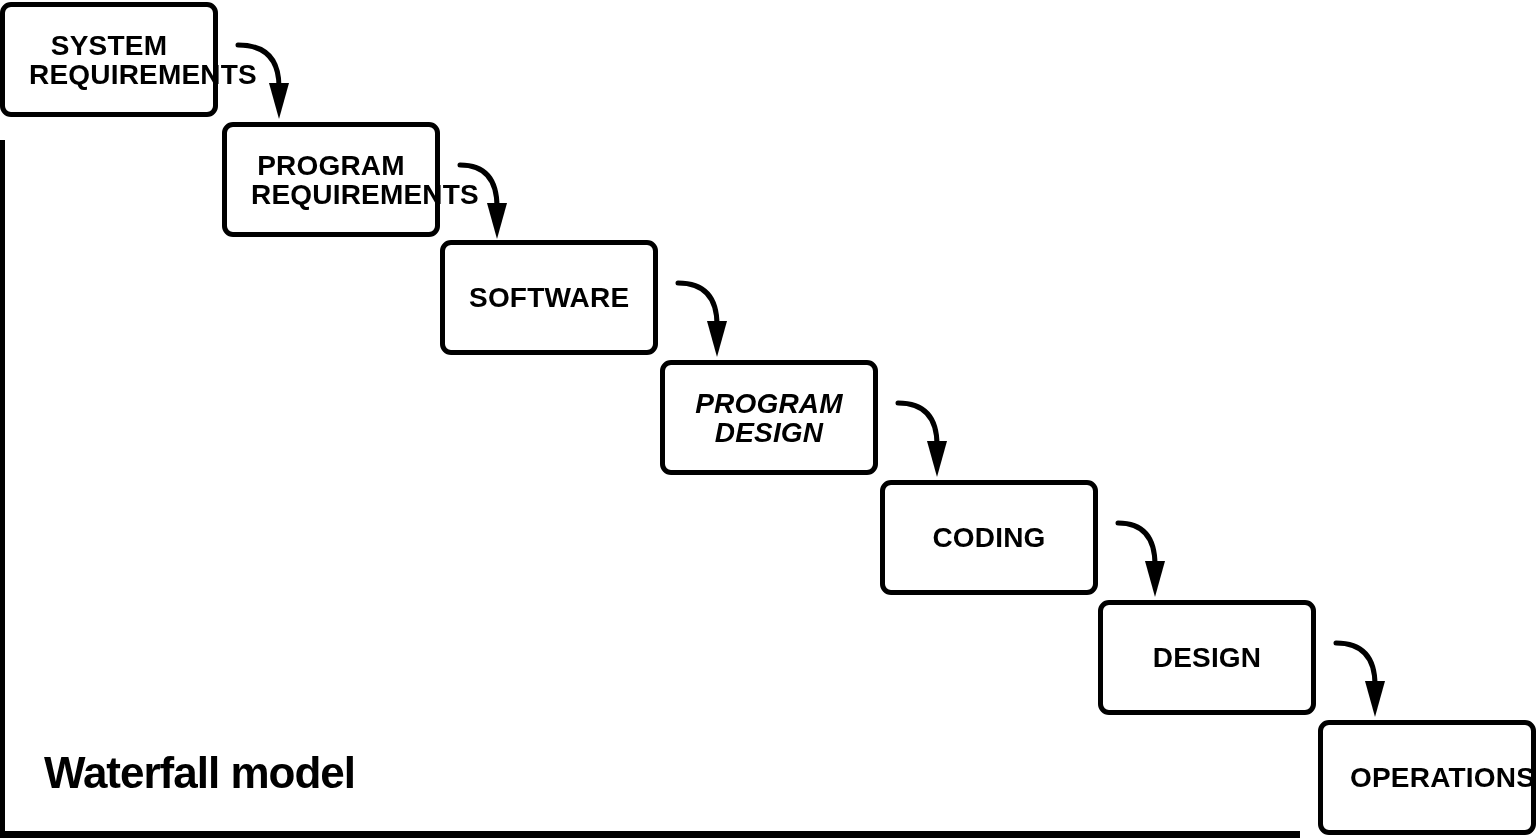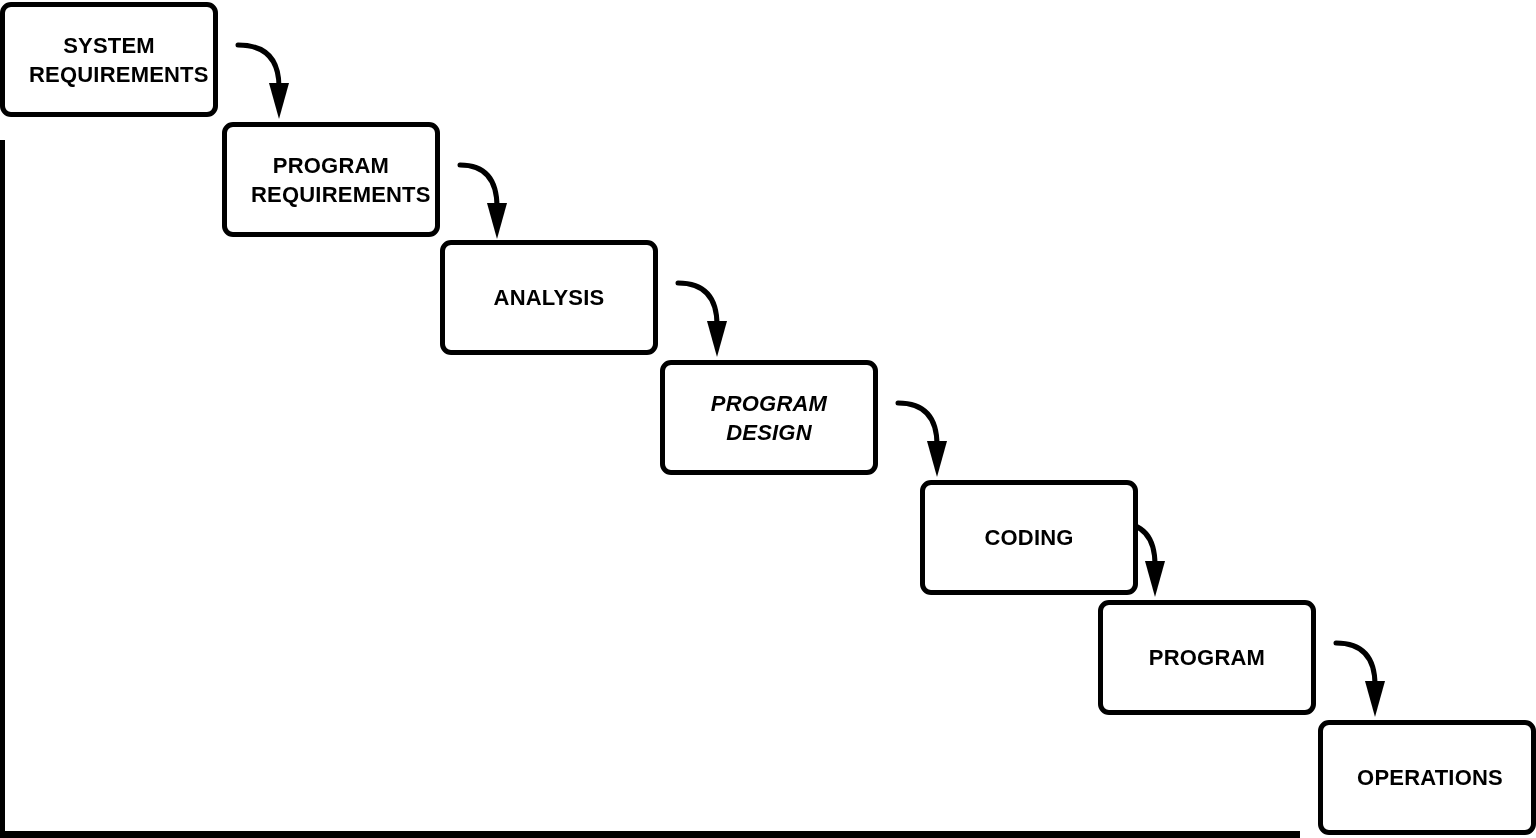--- a/index.html
+++ b/index.html
@@ -35,21 +35,21 @@
     background: var(--bg, #ffffff);
     display: flex;
     align-items: center;
     justify-content: center;
   }
   .stage-label {
     display: block;
     width: 160px;
     text-align: center;
     font-weight: bold;
-    font-size: 22px;
+    font-size: 28px;
     line-height: 29px;
     letter-spacing: 0.2px;
     color: var(--ink, #000000);
     white-space: normal;
     overflow: visible;
   }
   .diagram-title {
     position: absolute;
     left: 44px;
     top: 748px;
@@ -109,30 +109,31 @@
   </svg>
 
   <div id="stages">
       <div class="stage-box" style="left: 0px; top: 2px;">
         <span class="stage-label">SYSTEM REQUIREMENTS</span>
       </div>
       <div class="stage-box" style="left: 222px; top: 122px;">
         <span class="stage-label">PROGRAM REQUIREMENTS</span>
       </div>
       <div class="stage-box" style="left: 440px; top: 240px;">
-        <span class="stage-label">ANALYSIS</span>
+        <span class="stage-label">SOFTWARE</span>
       </div>
       <div class="stage-box" style="left: 660px; top: 360px; font-style: italic;">
         <span class="stage-label">PROGRAM DESIGN</span>
       </div>
-      <div class="stage-box" style="left: 920px; top: 480px;">
+      <div class="stage-box" style="left: 880px; top: 480px;">
         <span class="stage-label">CODING</span>
       </div>
       <div class="stage-box" style="left: 1098px; top: 600px;">
-        <span class="stage-label">PROGRAM</span>
+        <span class="stage-label">DESIGN</span>
       </div>
       <div class="stage-box" style="left: 1318px; top: 720px; padding-left: 6px;">
         <span class="stage-label">OPERATIONS</span>
       </div>
     </div>
 
+  <div class="diagram-title">Waterfall model</div>
 
 </div>
 
 </body></html>

